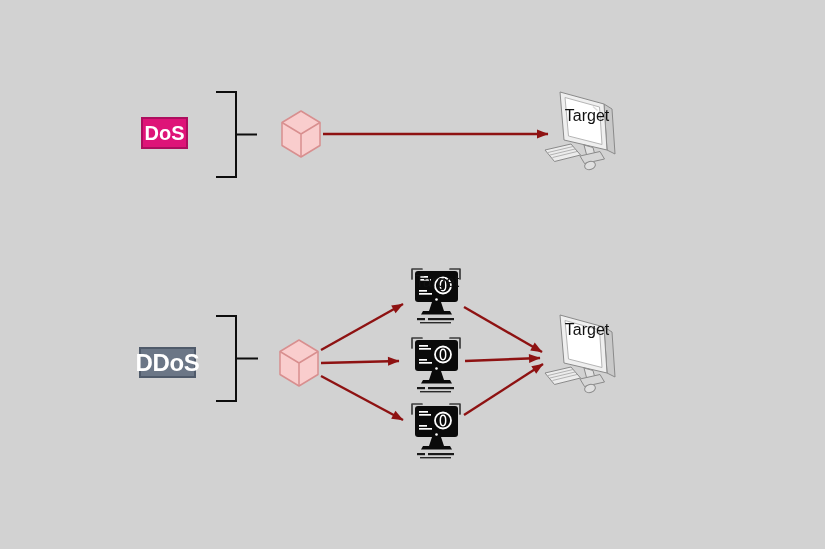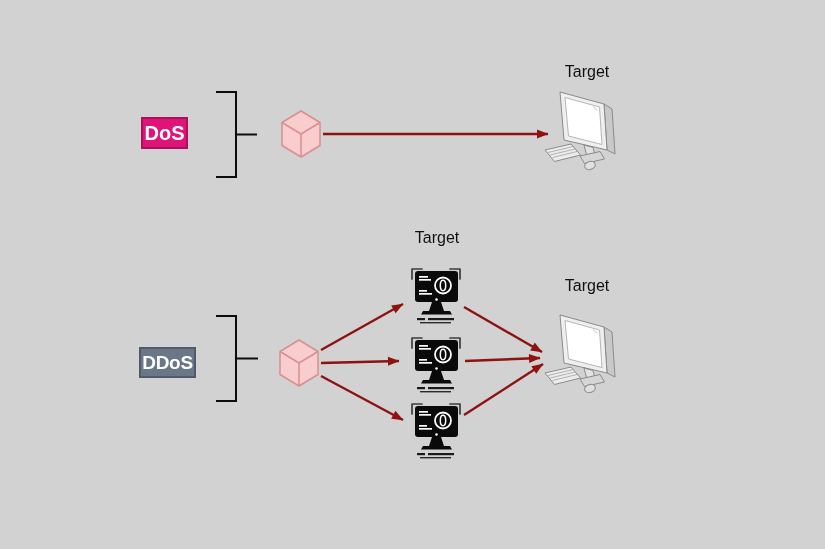--- a/index.html
+++ b/index.html
@@ -21,25 +21,25 @@
   }
   .label-chip.dos{
     left:141px;top:117px;width:47px;height:32px;
     background:var(--dos-label-bg,#de1478);
     border:2px solid var(--dos-label-border,#ad0e5e);
   }
   .label-chip.ddos{
     left:139px;top:347px;width:57px;height:31px;
     background:var(--ddos-label-bg,#6b7686);
     border:2px solid var(--ddos-label-border,#4f5a6a);
-    font-size:19px;letter-spacing:-0.3px;
+    font-size:24px;letter-spacing:-0.3px;
   }
   .text-label{
     position:absolute;width:100px;text-align:center;
-    color:var(--text,#111111);font-size:16px;
+    color:var(--text,#111111);font-size:16px;margin-top:44px;
   }
   .text-label.botnet{left:387px;top:229px;}
   .text-label.target-top{left:537px;top:63px;}
   .text-label.target-bottom{left:537px;top:277px;}
 </style>
 </head>
 <body>
 
 <div class="canvas">
 

